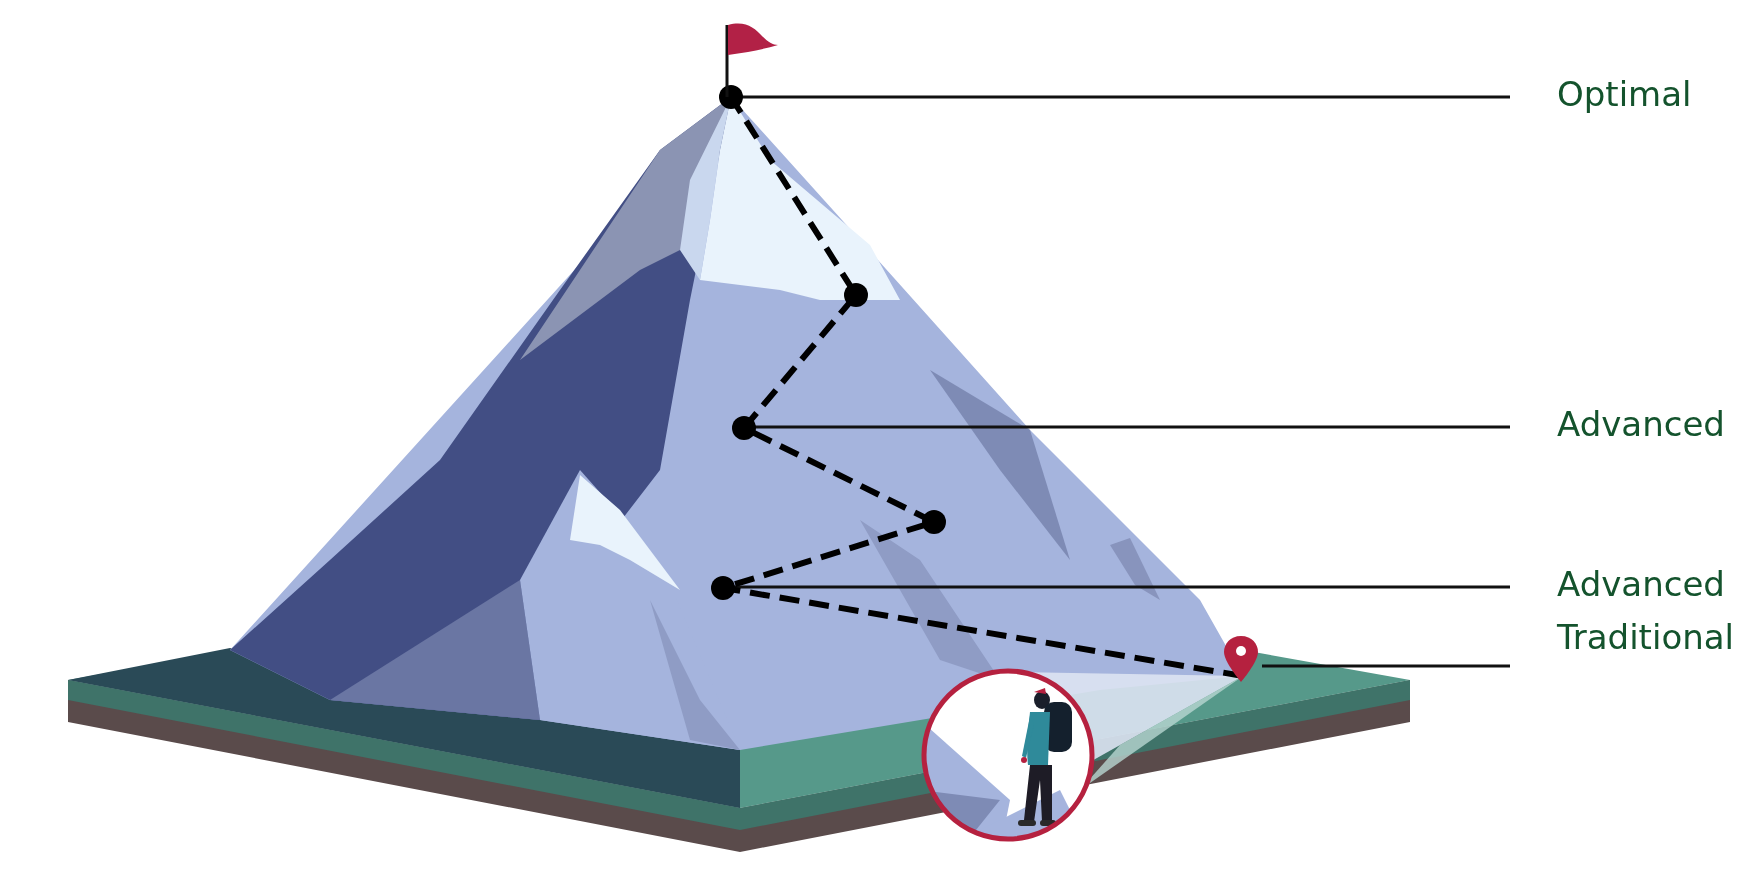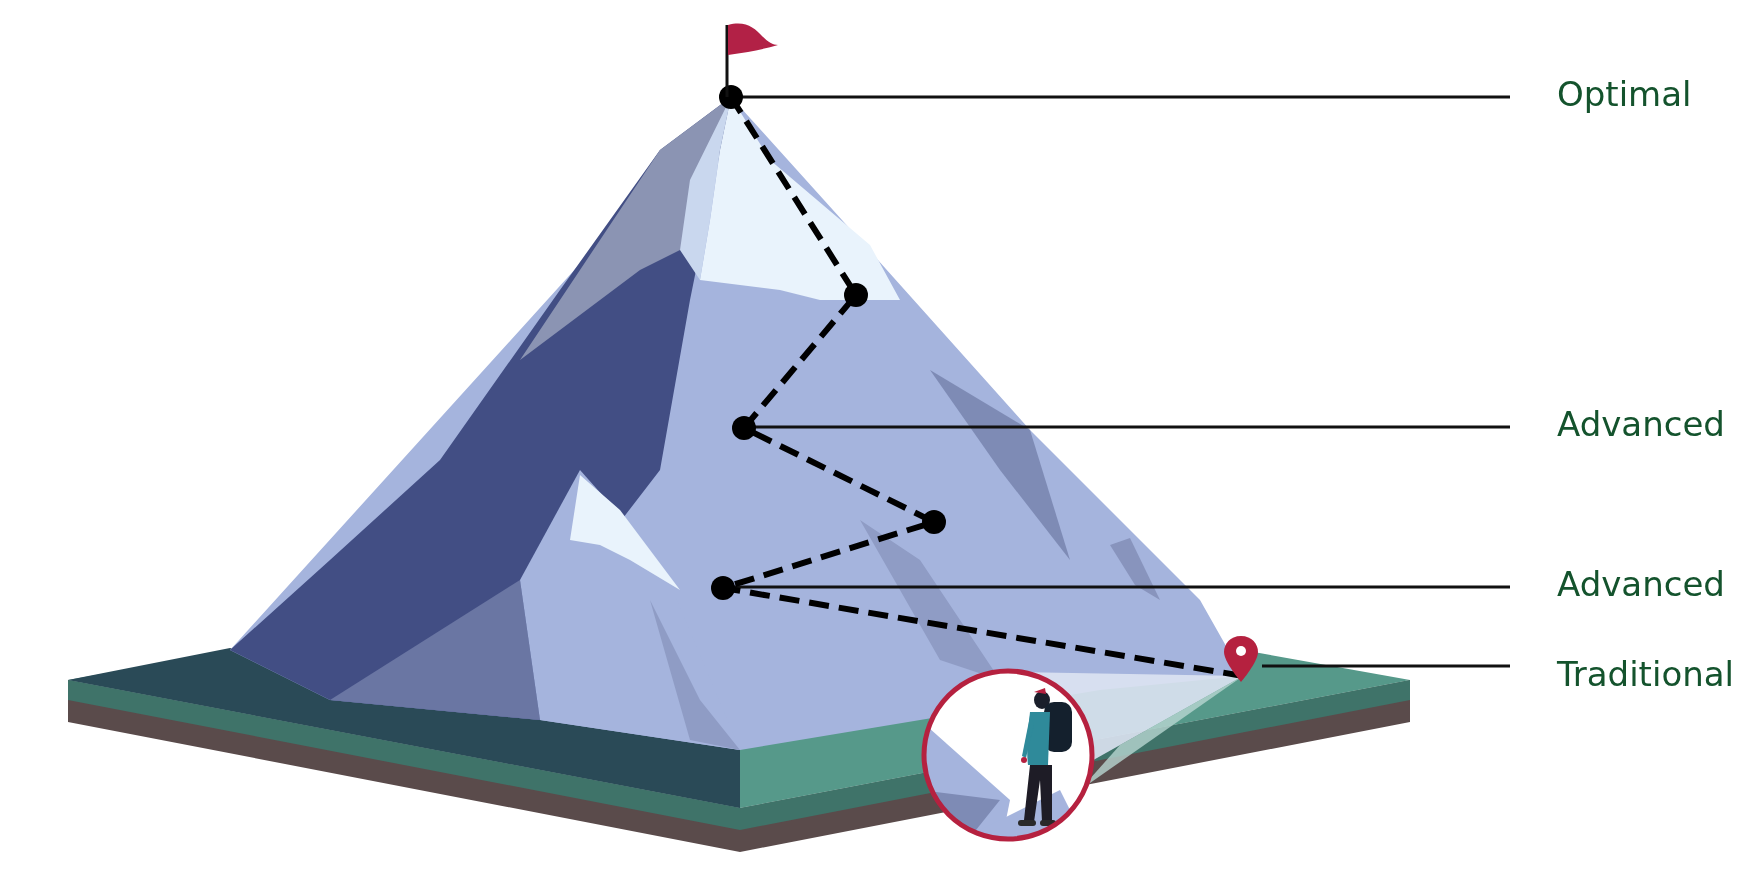--- a/index.html
+++ b/index.html
@@ -95,13 +95,13 @@
         <rect x="1040" y="820" width="16" height="6" rx="3" fill="#2a2a2a"></rect>
       </g>
     </g>
     <circle cx="1008" cy="755" r="84" fill="none" stroke="#b5213f" stroke-width="5"></circle>
   </g>
 </svg>
 
 <div class="label" style="left:1530px; top:77px;">Optimal</div>
 <div class="label" style="left:1530px; top:407px;">Advanced</div>
 <div class="label" style="left:1530px; top:567px;">Advanced</div>
-<div class="label" style="left:1530px; top:657px;">Traditional</div>
+<div class="label" style="left:1530px; top:620px;">Traditional</div>
 
 </body></html>

